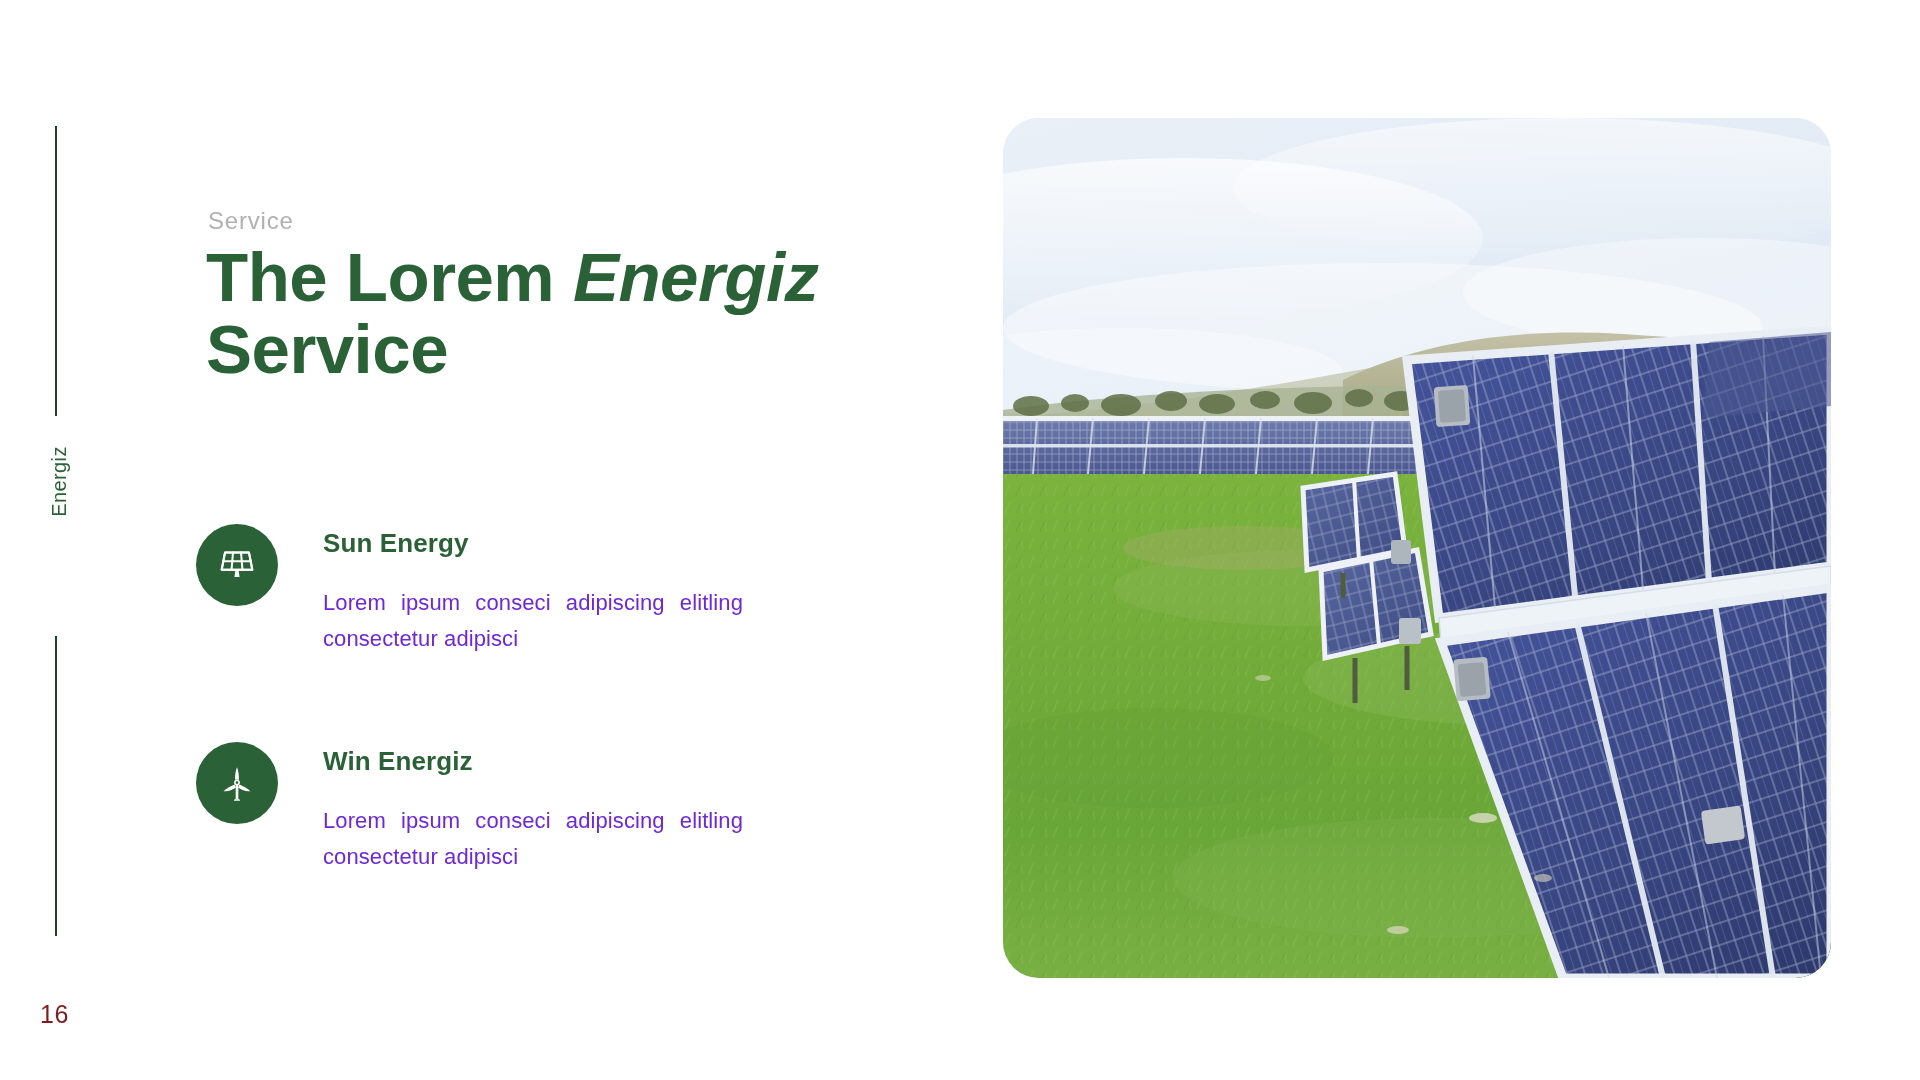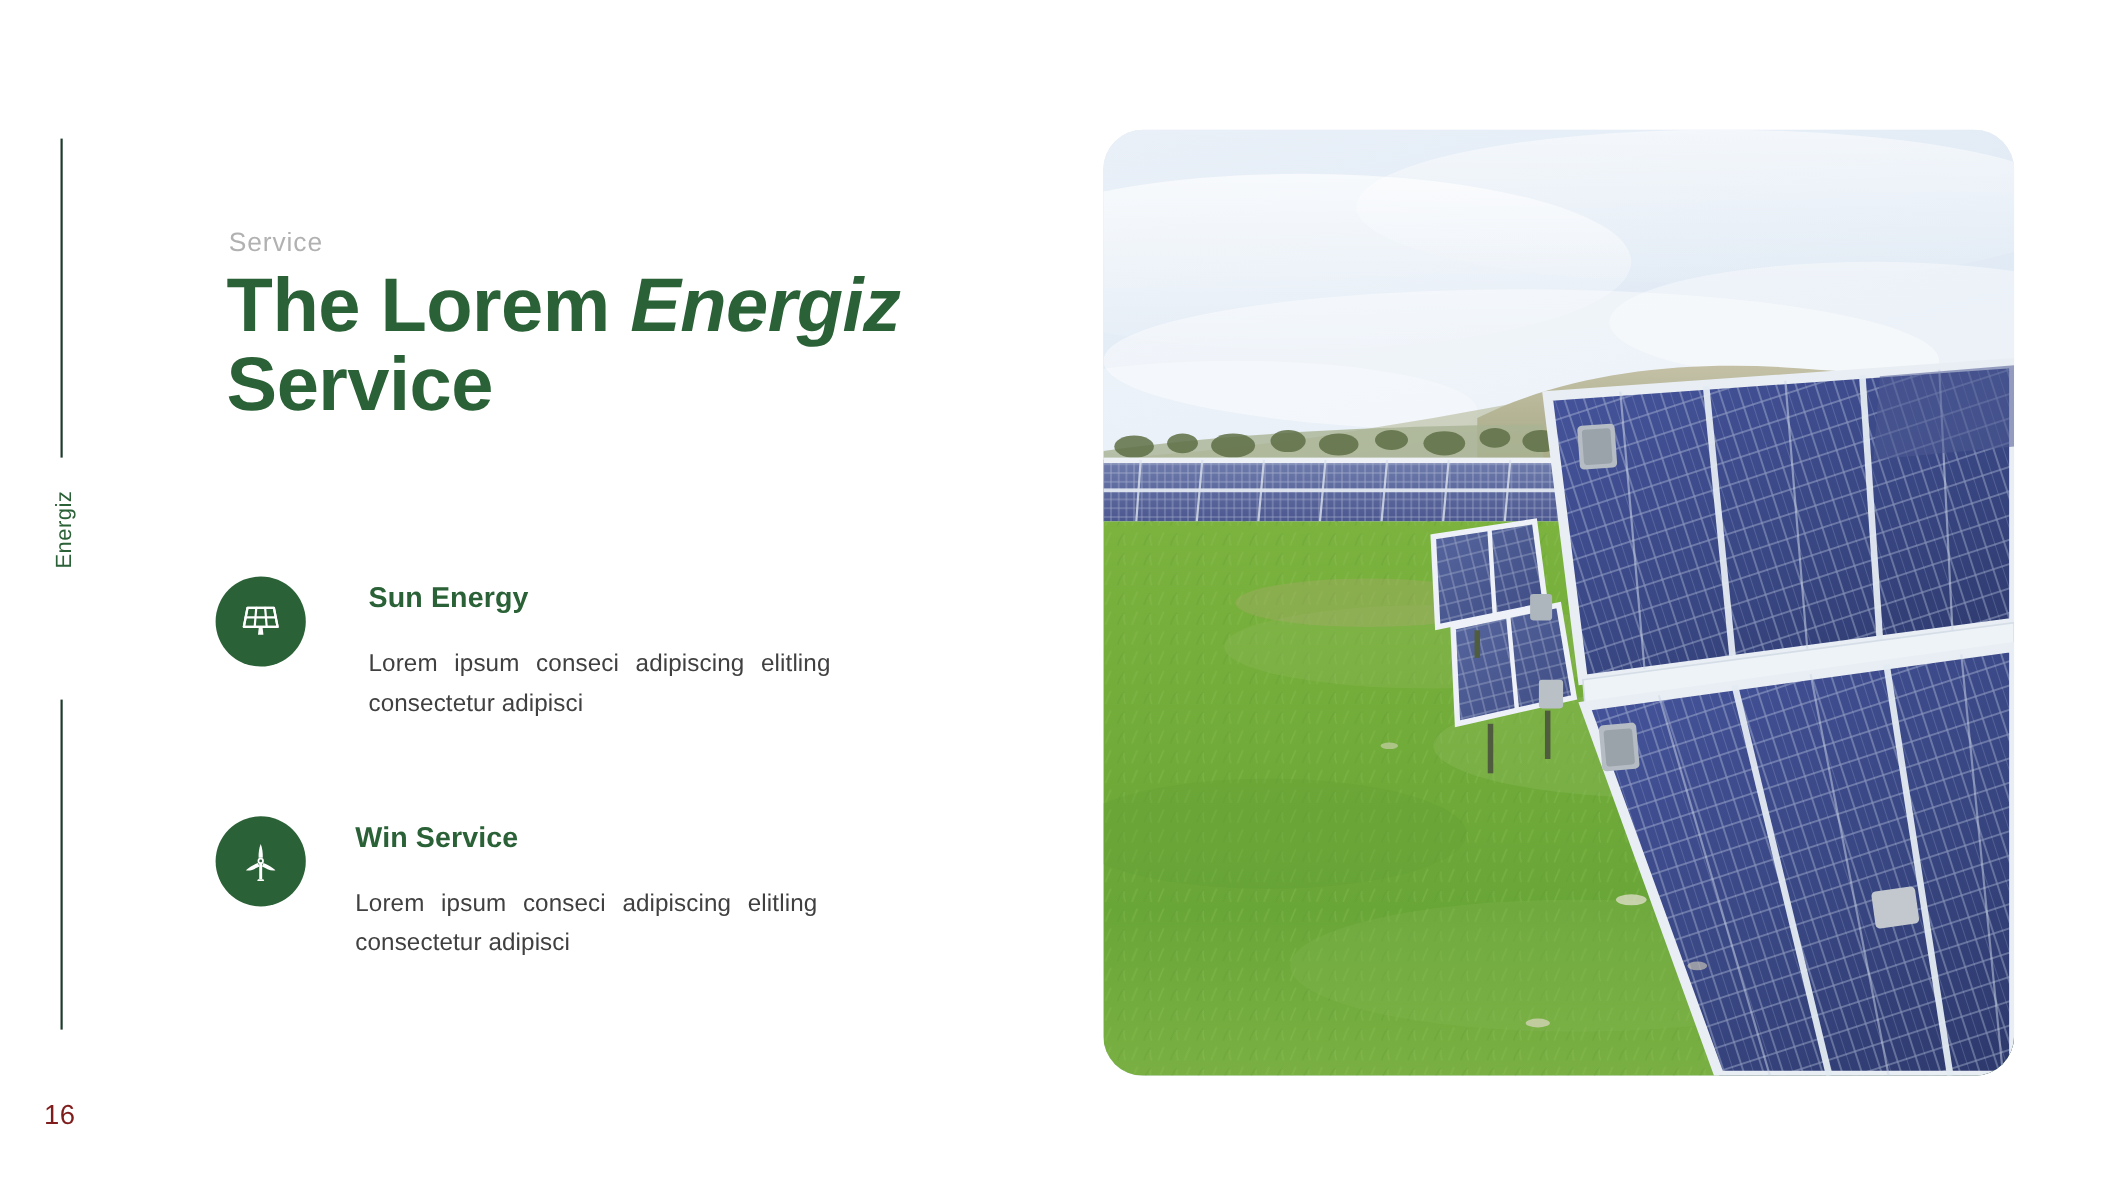--- a/index.html
+++ b/index.html
@@ -73,21 +73,21 @@
   }
 
   
   .service {
     position:absolute;
     left:196px;
     width:620px;
     display:flex;
     align-items:flex-start;
   }
-  .service.one { top:522px;gap:12px; }
+  .service.one { top:522px; }
   .service.two { top:740px; }
 
   .service-icon {
     flex:0 0 auto;
     width:82px; height:82px;
     border-radius:50%;
     background:#2a6136;
     display:flex;
     align-items:center;
     justify-content:center;
@@ -102,21 +102,21 @@
   .service-title {
     font-size:26px;
     font-weight:700;
     color:#2a6136;
     letter-spacing:0.1px;
     margin-bottom:26px;
   }
   .service-desc {
     font-size:22px;
     line-height:1.62;
-    color:#404040;
+    color:#6d28d9;
     width:420px;
     text-align:justify;
     letter-spacing:0.1px;
   }
 
   
   .photo {
     position:absolute;
     left:1003px; top:118px;
     width:828px; height:860px;
@@ -169,21 +169,21 @@
           <path d="M10.0 32.5 c2.8 -2.6 7.1 -5.3 11.4 -7.0 l1.4 3.4 c-4.1 1.9 -8.4 4.6 -12.8 3.6 z"></path>
           <path d="M38.0 32.5 c-4.4 1.0 -8.7 -1.7 -12.8 -3.6 l1.4 -3.4 c4.3 1.7 8.6 4.4 11.4 7.0 z"></path>
           <rect x="22.6" y="25.5" width="2.8" height="15.5"></rect>
           <path d="M21.4 41 h5.2 l0.7 1.6 h-6.6 z"></path>
           <circle cx="24" cy="23.6" r="3.0"></circle>
         </g>
         <circle cx="24" cy="23.6" r="1.35" fill="#2a6136"></circle>
       </svg>
     </div>
     <div class="service-body">
-      <div class="service-title">Win Service</div>
+      <div class="service-title">Win Energiz</div>
       <div class="service-desc">Lorem ipsum conseci adipiscing elitling consectetur adipisci</div>
     </div>
   </div>
 
   <div class="photo">
     <svg viewBox="0 0 828 860" preserveAspectRatio="xMidYMid slice" aria-hidden="true">
       <defs>
         <linearGradient id="sky" x1="0" y1="0" x2="0.25" y2="1">
           <stop offset="0%" stop-color="#e9f0f8"></stop>
           <stop offset="45%" stop-color="#dfe9f4"></stop>

